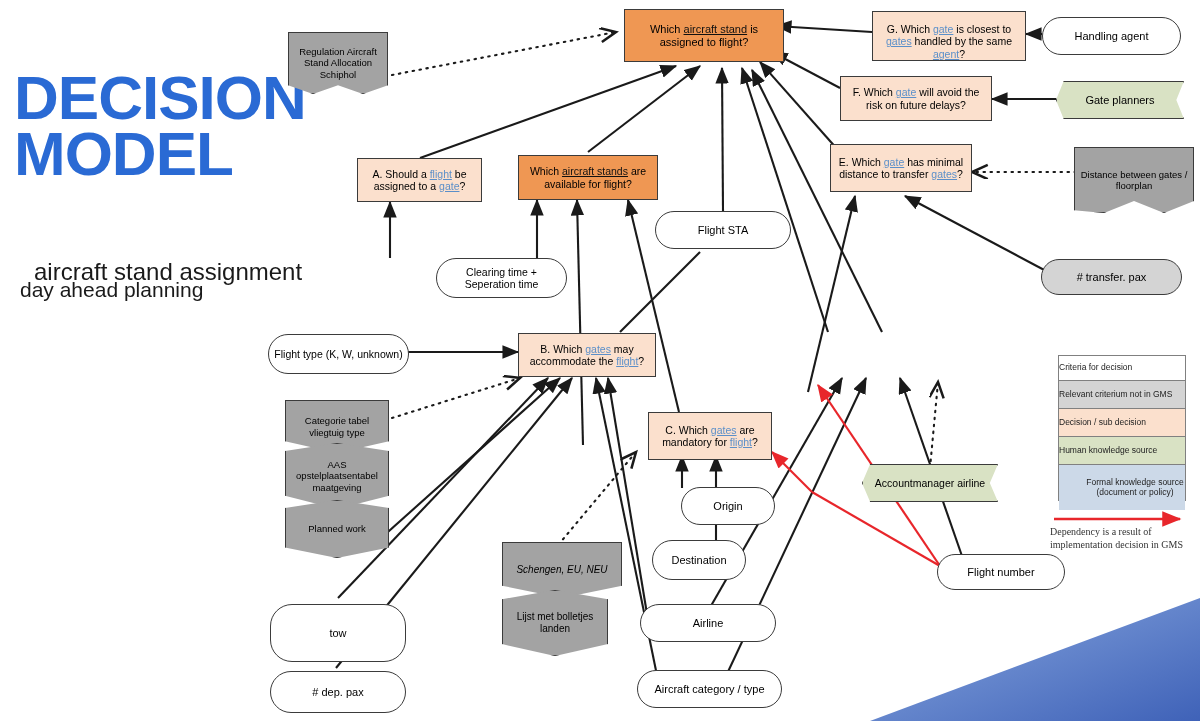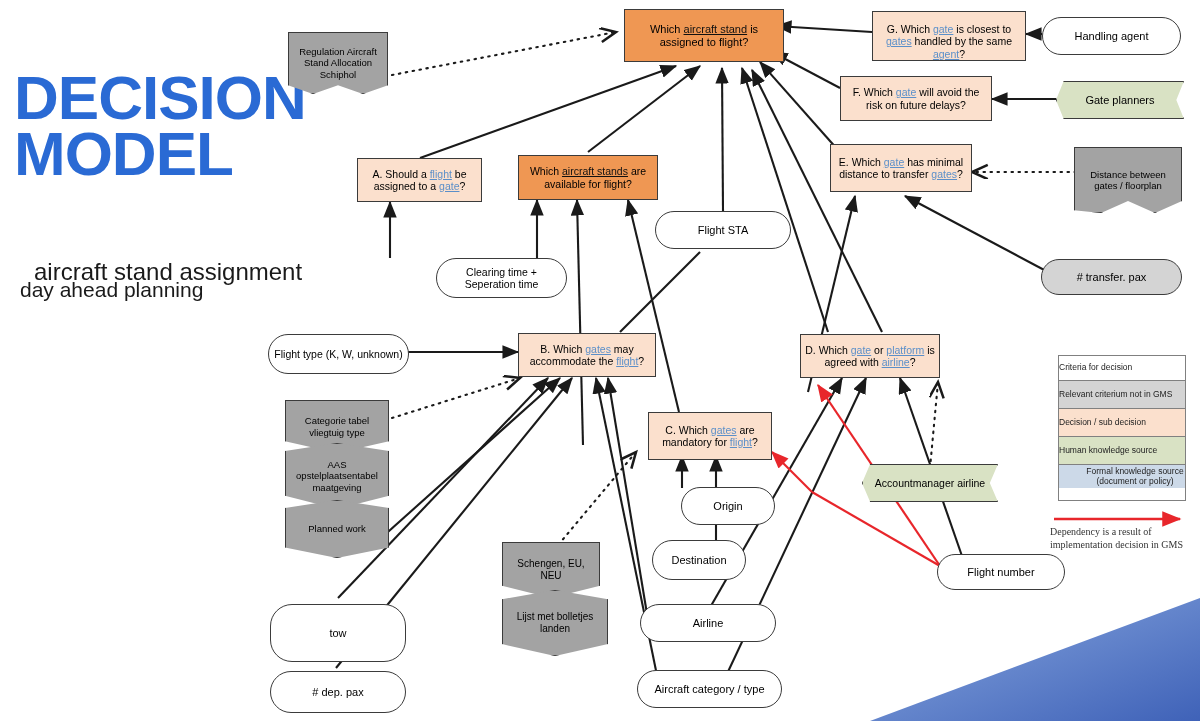--- a/index.html
+++ b/index.html
@@ -150,21 +150,21 @@
   </div>
 
   <div class="node rect decision-main" style="left:518px;top:155px;width:140px;height:45px;font-size:10.5px;">
     <span class="lbl">Which <u class="pl">aircraft stands</u> are available for flight?</span>
   </div>
 
   <div class="node rect decision" style="left:830px;top:144px;width:142px;height:48px;font-size:10.5px;">
     <span class="lbl">E. Which <u class="kw">gate</u> has minimal distance to transfer <u class="kw">gates</u>?</span>
   </div>
 
-  <div class="node doc" style="left:1074px;top:147px;width:108px;height:66px;font-size:9.5px;clip-path:polygon(0 0,100% 0,100% 82%,75% 100%,50% 82%,25% 100%,0 96%);">
+  <div class="node doc" style="left:1074px;top:147px;width:120px;height:66px;font-size:9.5px;clip-path:polygon(0 0,100% 0,100% 82%,75% 100%,50% 82%,25% 100%,0 96%);">
     <span class="lbl">Distance between gates / floorplan</span>
   </div>
 
   <div class="node criteria" style="left:655px;top:211px;width:136px;height:38px;font-size:11px;">
     <span class="lbl">Flight STA</span>
   </div>
 
   <div class="node criteria-grey" style="left:1041px;top:259px;width:141px;height:36px;font-size:11px;">
     <span class="lbl"># transfer. pax</span>
   </div>
@@ -174,23 +174,20 @@
   </div>
 
   <div class="node criteria" style="left:268px;top:334px;width:141px;height:40px;font-size:10.5px;">
     <span class="lbl">Flight type (K, W, unknown)</span>
   </div>
 
   <div class="node rect decision" style="left:518px;top:333px;width:138px;height:44px;font-size:10.5px;">
     <span class="lbl">B. Which <u class="kw">gates</u> may accommodate the <u class="kw">flight</u>?</span>
   </div>
 
-  <div class="node rect decision" style="left:800px;top:334px;width:140px;height:44px;font-size:10.5px;">
-    <span class="lbl">D. Which <u class="kw">gate</u> or <u class="kw">platform</u> is agreed with <u class="kw">airline</u>?</span>
-  </div>
 
   <div class="node rect decision" style="left:648px;top:412px;width:124px;height:48px;font-size:10.5px;">
     <span class="lbl">C. Which <u class="kw">gates</u> are mandatory for <u class="kw">flight</u>?</span>
   </div>
 
   <div class="node doc" style="left:285px;top:400px;width:104px;height:53px;font-size:9.5px;clip-path:polygon(0 0,100% 0,100% 78%,50% 100%,0 78%);">
     <span class="lbl">Categorie tabel vliegtuig type</span>
   </div>
   <div class="node doc" style="left:285px;top:443px;width:104px;height:66px;font-size:9.5px;clip-path:polygon(0 12%,50% 0,100% 12%,100% 80%,50% 100%,0 80%);">
     <span class="lbl">AAS opstelplaatsentabel maatgeving</span>
@@ -213,21 +210,21 @@
   </div>
 
   <div class="node human" style="left:862px;top:464px;width:136px;height:38px;font-size:10.5px;">
     <span class="lbl">Accountmanager airline</span>
   </div>
 
   <div class="node criteria" style="left:937px;top:554px;width:128px;height:36px;font-size:11px;">
     <span class="lbl">Flight number</span>
   </div>
 
-  <div class="node doc" style="left:502px;top:542px;width:98px;height:56px;font-size:10px;clip-path:polygon(0 0,100% 0,100% 78%,50% 100%,0 78%);">
+  <div class="node doc" style="left:502px;top:542px;width:120px;height:56px;font-size:10px;clip-path:polygon(0 0,100% 0,100% 78%,50% 100%,0 78%);font-style:italic;">
     <span class="lbl">Schengen, EU, NEU</span>
   </div>
   <div class="node doc" style="left:502px;top:590px;width:106px;height:66px;font-size:10px;clip-path:polygon(0 14%,50% 0,100% 14%,100% 82%,50% 100%,0 82%);">
     <span class="lbl">Lijst met bolletjes landen</span>
   </div>
 
   <div class="node criteria" style="left:270px;top:604px;width:136px;height:58px;font-size:11px;">
     <span class="lbl">tow</span>
   </div>
   <div class="node criteria" style="left:270px;top:671px;width:136px;height:42px;font-size:11px;">
@@ -240,21 +237,21 @@
     </div>
     <div class="legend-row" style="height:28px;background:#d4d4d4;">
       <span>Relevant criterium not in GMS</span>
     </div>
     <div class="legend-row" style="height:28px;background:#fbe0cd;">
       <span>Decision / sub decision</span>
     </div>
     <div class="legend-row" style="height:28px;background:#d9e2c4;">
       <span>Human knowledge source</span>
     </div>
-    <div class="legend-row" style="height:23px;background:#ccd9e8;padding-left:26px;">
+    <div class="legend-row" style="height:45px;background:#ccd9e8;padding-left:26px;">
       <span>Formal knowledge source (document or policy)</span>
     </div>
   </div>
 
   <svg class="layer" viewBox="0 0 1200 721">
     <g stroke="#e8262b" stroke-width="2.4" fill="none" marker-end="url(#ahr)">
       <path d="M1054,519 L1180,519"></path>
     </g>
   </svg>
   <div class="arrow-note" style="left:1050px;top:526px;width:140px;">

